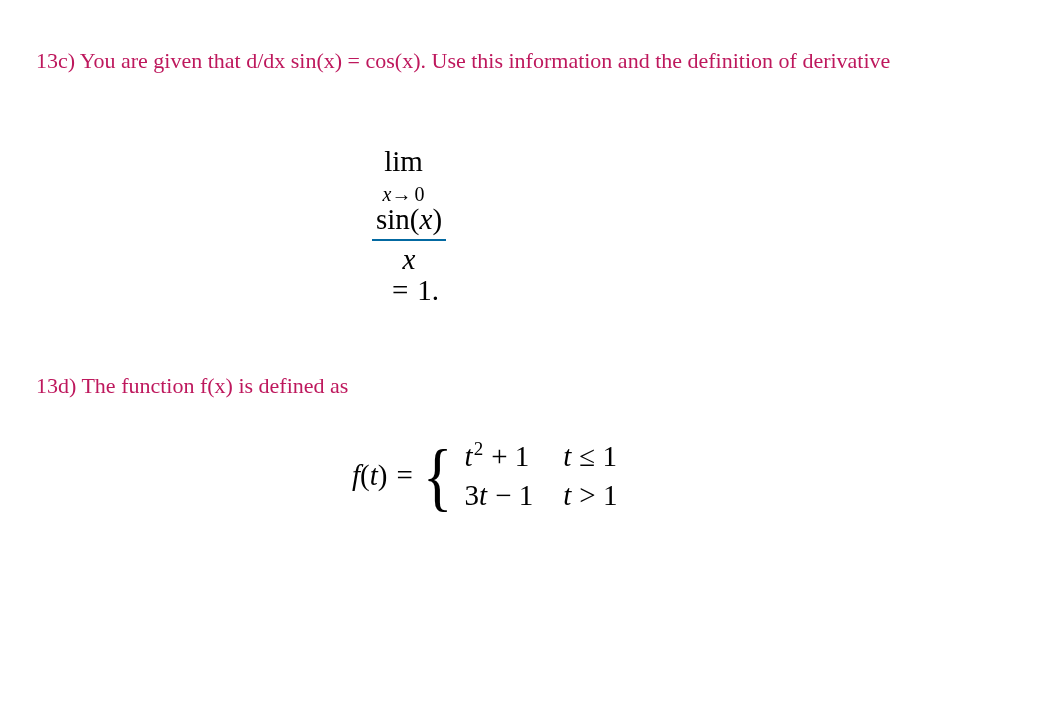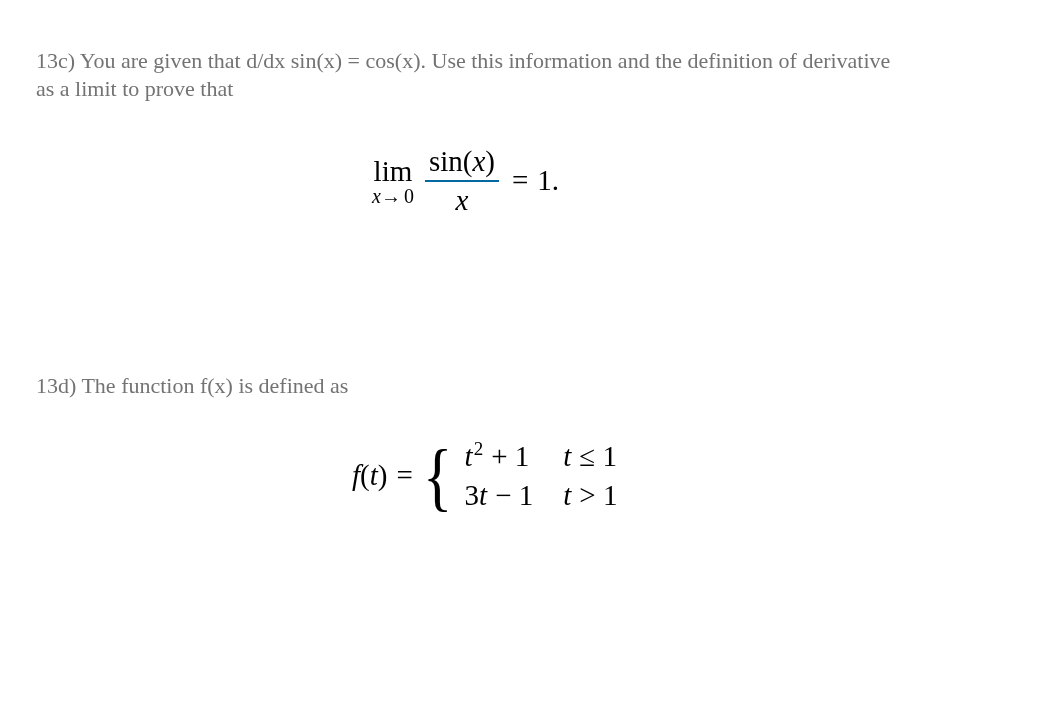--- a/index.html
+++ b/index.html
@@ -12,50 +12,50 @@
     color: #000000;
     font-family: "Liberation Serif", serif;
     overflow: hidden;
   }
   .body-line {
     position: absolute;
     left: 36px;
     font-size: 22px;
     line-height: 28px;
     white-space: nowrap;
-    color: #737373;
+    color: #be185d;
   }
   .l1 { top: 47px; }
   .l2 { top: 75px; }
   .l3 { top: 372px; }
   .l4 { top: 585px; }
 
   
   .formula {
     position: absolute;
     display: flex;
     align-items: center;
     font-family: "Liberation Serif", serif;
     font-size: 29px;
     color: #000000;
     white-space: nowrap;
   }
   .mvar { font-style: italic; }
   .mrm  { font-style: normal; }
 
   
-  .formula-lim { left: 372px; top: 146px; }
+  .formula-lim { left: 372px; top: 146px; flex-direction: column; }
   .lim-block {
     display: inline-flex;
     flex-direction: column;
     align-items: center;
     margin-right: 11px;
   }
   .lim-label { font-size: 29px; line-height: 1.05; }
-  .lim-sub   { font-size: 20px; line-height: 1; margin-top: 0; }
+  .lim-sub   { font-size: 20px; line-height: 1; margin-top: 8px; }
   .lim-sub .mnum { margin-left: 3px; }
   .frac {
     display: inline-flex;
     flex-direction: column;
     align-items: center;
   }
   .frac .num {
     padding: 0 4px 4px 4px;
     border-bottom: 2px solid #0369a1;
     line-height: 1.05;
@@ -93,21 +93,20 @@
     margin-left: 1px;
   }
   .gap-op { margin-left: 8px; }
 </style>
 </head>
 <body>
 
 <div class="page" style="background: rgb(255, 255, 255); color: rgb(0, 0, 0);">
 
   <p class="body-line l1">13c) You are given that d/dx sin(x) = cos(x). Use this information and the definition of derivative</p>
-  <p class="body-line l2">as a limit to prove that</p>
 
   <div class="formula formula-lim">
     <span class="lim-block">
       <span class="lim-label mrm">lim</span>
       <span class="lim-sub"><span class="mvar">x</span><span class="mrm">→</span><span class="mrm mnum">0</span></span>
     </span>
     <span class="frac">
       <span class="num"><span class="mrm">sin(</span><span class="mvar">x</span><span class="mrm">)</span></span>
       <span class="den"><span class="mvar">x</span></span>
     </span>

